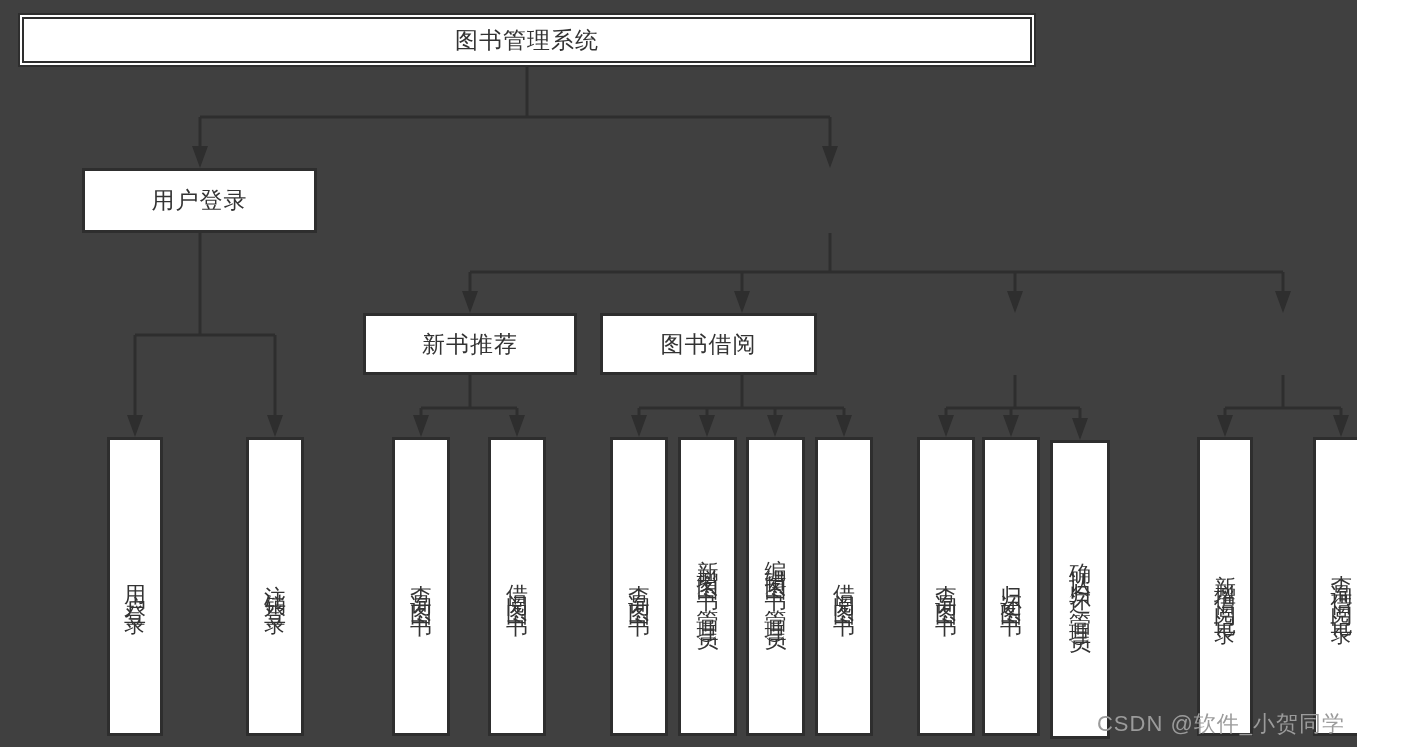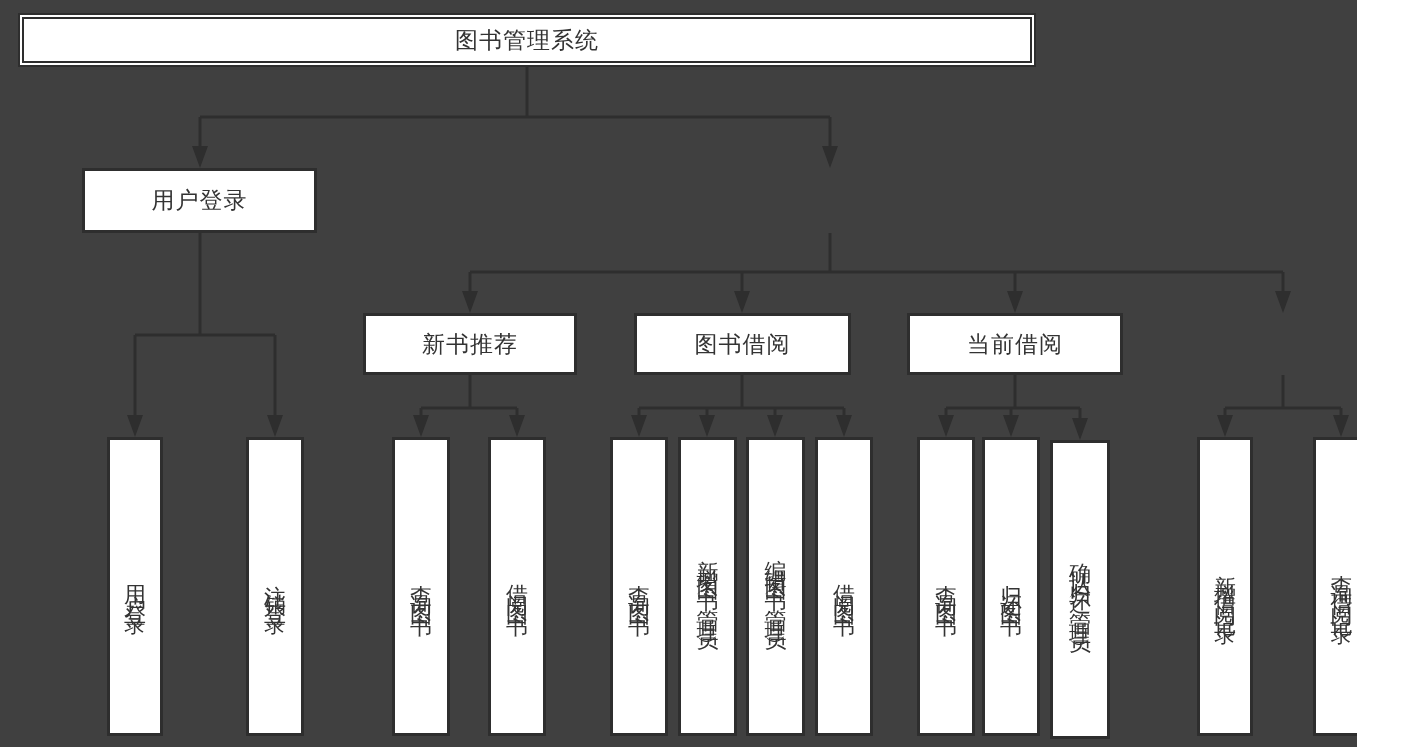--- a/index.html
+++ b/index.html
@@ -105,35 +105,35 @@
       <polygon points="1217,415 1233,415 1225,437"></polygon>
       <polygon points="1333,415 1349,415 1341,437"></polygon>
     </g>
   </svg>
 
   <div class="node root h-node" style="left:18px; top:13px; width:1018px; height:54px;">图书管理系统</div>
 
   <div class="node h-node" style="left:82px; top:168px; width:235px; height:65px;">用户登录</div>
 
   <div class="node h-node" style="left:363px; top:313px; width:214px; height:62px;text-align:center;">新书推荐</div>
-  <div class="node h-node" style="left:634px; top:313px; width:217px; height:62px;">图书借阅</div>
-  <div class="node h-node" style="left:907px; top:313px; width:216px; height:62px;">当前借阅</div>
+  <div class="node h-node" style="left:600px; top:313px; width:217px; height:62px;">图书借阅</div>
 
   <div class="node v-node" style="left:107px; top:437px; width:56px; height:299px;">用户登录</div>
   <div class="node v-node" style="left:246px; top:437px; width:58px; height:299px;">注销登录</div>
 
   <div class="node v-node" style="left:392px; top:437px; width:58px; height:299px;">查询图书</div>
   <div class="node v-node" style="left:488px; top:437px; width:58px; height:299px;">借阅图书</div>
 
   <div class="node v-node" style="left:610px; top:437px; width:58px; height:299px;">查询图书</div>
   <div class="node v-node" style="left:678px; top:437px; width:59px; height:299px;">新增图书（管理员）</div>
   <div class="node v-node" style="left:746px; top:437px; width:59px; height:299px;">编辑图书（管理员）</div>
   <div class="node v-node" style="left:815px; top:437px; width:58px; height:299px;">借阅图书</div>
 
   <div class="node v-node" style="left:917px; top:437px; width:58px; height:299px;">查询图书</div>
   <div class="node v-node" style="left:982px; top:437px; width:58px; height:299px;">归还图书</div>
   <div class="node v-node" style="left:1050px; top:440px; width:60px; height:299px;">确认归还（管理员）</div>
 
   <div class="node v-node" style="left:1197px; top:437px; width:56px; height:299px;">新增借阅记录</div>
   <div class="node v-node" style="left:1313px; top:437px; width:57px; height:299px;">查询借阅记录</div>
 
+  <div class="watermark">CSDN @软件_小贺同学</div>
 
 </div>
 
 </body></html>

